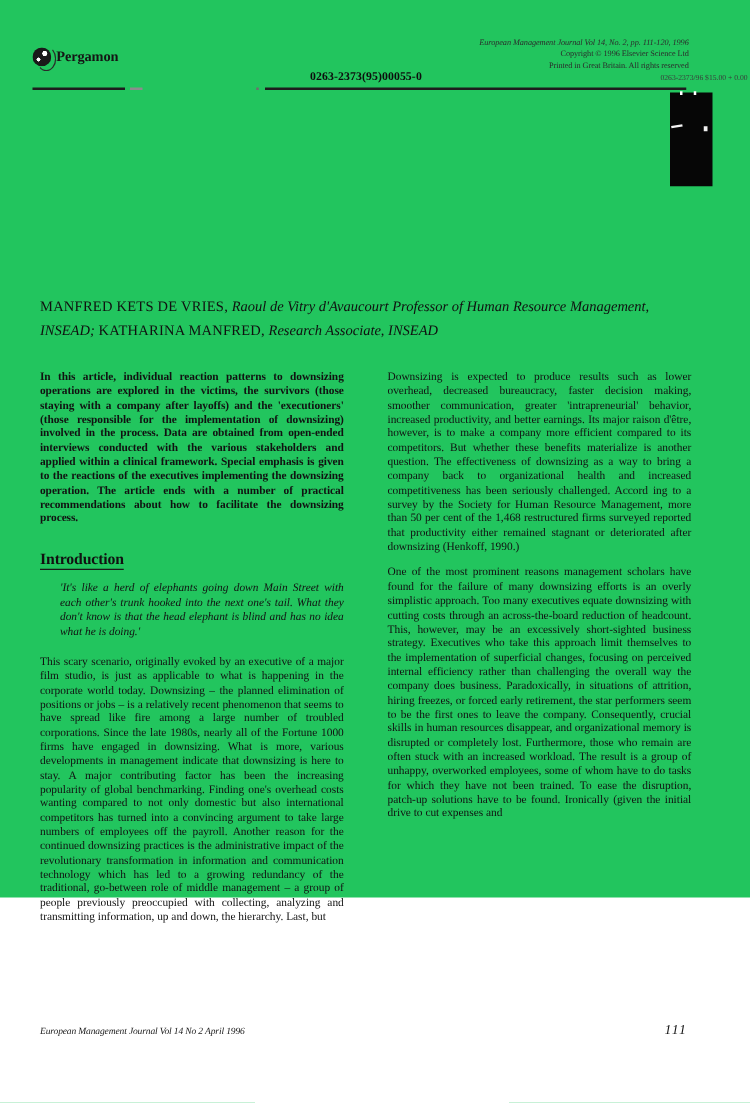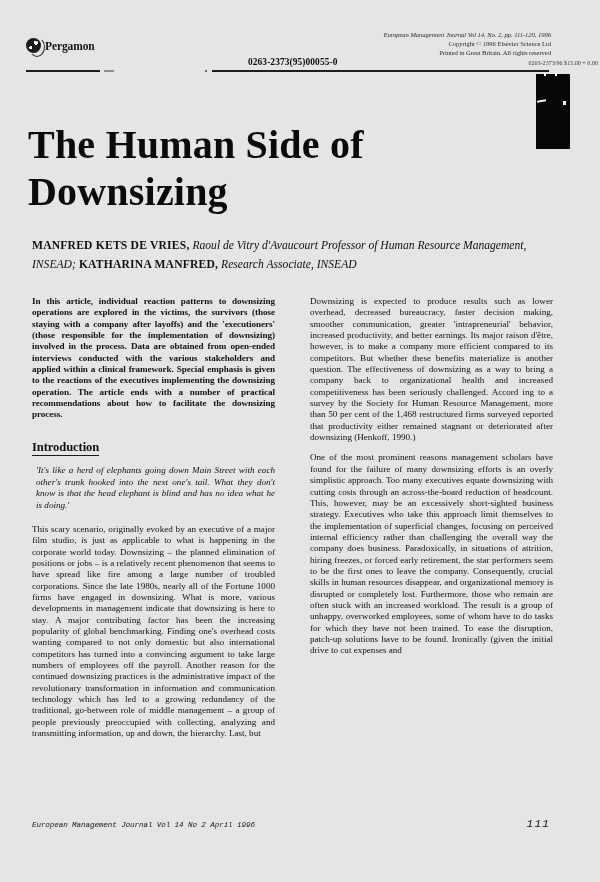--- a/index.html
+++ b/index.html
@@ -13,22 +13,22 @@
     position: relative;
     font-family: "Liberation Serif", serif;
     color: #111111;
     overflow: hidden;
   }
 
   .page {
     position: absolute;
     inset: 0;
     width: 600px;
-    height: 882px;
-    background: #e5e5e5;
+    height: 718px;
+    background: #22c55e;
   }
 
   
   .masthead {
     position: absolute;
     left: 26px;
     top: 30px;
     width: 525px;
     height: 48px;
   }
@@ -189,21 +189,21 @@
   .byline {
     position: absolute;
     left: 32px;
     top: 236px;
     width: 518px;
     font-size: 11.6px;
     line-height: 19px;
     color: #101010;
   }
   .byline .nm {
-    font-weight: bold;
+    font-weight: normal;
     letter-spacing: 0.2px;
   }
   .byline .aff {
     font-style: italic;
   }
 
   
   .col {
     position: absolute;
     top: 296px;
@@ -231,21 +231,21 @@
     text-align: center;
   }
   .sec-head.rule-under {
     border-bottom: 1.1px solid #1a1a1a;
     padding-bottom: 1px;
     display: inline-block;
   }
 
   .epigraph {
     font-style: italic;
-    margin: 0 0 12px 4px;
+    margin: 0 0 12px 16px;
     line-height: 11.8px;
     text-align: justify;
   }
 
   p.body {
     margin: 0 0 0 0;
     text-indent: 0;
   }
   p.body + p.body { margin-top: 9px; }
 
@@ -253,21 +253,20 @@
   .footer {
     position: absolute;
     left: 32px;
     top: 818px;
     width: 518px;
     display: flex;
     justify-content: space-between;
     align-items: baseline;
     font-size: 7.6px;
     color: #161616;
-    font-family: Liberation Mono, monospace;
   }
   .footer .src { font-style: italic; letter-spacing: -0.1px; }
   .footer .pg  { font-style: italic; font-size: 11px; letter-spacing: 1.2px; }
 </style>
 </head>
 <body>
 
 <div class="page">
 
   <div class="masthead">
@@ -292,21 +291,20 @@
   <div class="rule-dot-single"></div>
   <div class="rule-mid"></div>
 
   <div class="thumb-tab">
     <span class="nick-a"></span>
     <span class="nick-b"></span>
     <span class="nick-c"></span>
     <span class="nick-d"></span>
   </div>
 
-  <h1 class="article-title">The Human Side of Downsizing</h1>
 
   <div class="byline">
     <span class="nm">MANFRED KETS DE VRIES,</span><span class="aff"> Raoul de Vitry d'Avaucourt Professor of Human Resource Management, INSEAD;</span><span class="nm"> KATHARINA MANFRED,</span><span class="aff"> Research Associate, INSEAD</span>
   </div>
 
   <div class="col col-left">
     <p class="abstract">In this article, individual reaction patterns to downsizing operations are explored in the victims, the survivors (those staying with a company after layoffs) and the 'executioners' (those responsible for the implementation of downsizing) involved in the process. Data are obtained from open-ended interviews conducted with the various stakeholders and applied within a clinical framework. Special emphasis is given to the reactions of the executives implementing the downsizing operation. The article ends with a number of practical recommendations about how to facilitate the downsizing process.</p>
 
     <div class="sec-head rule-under">Introduction</div>
 

